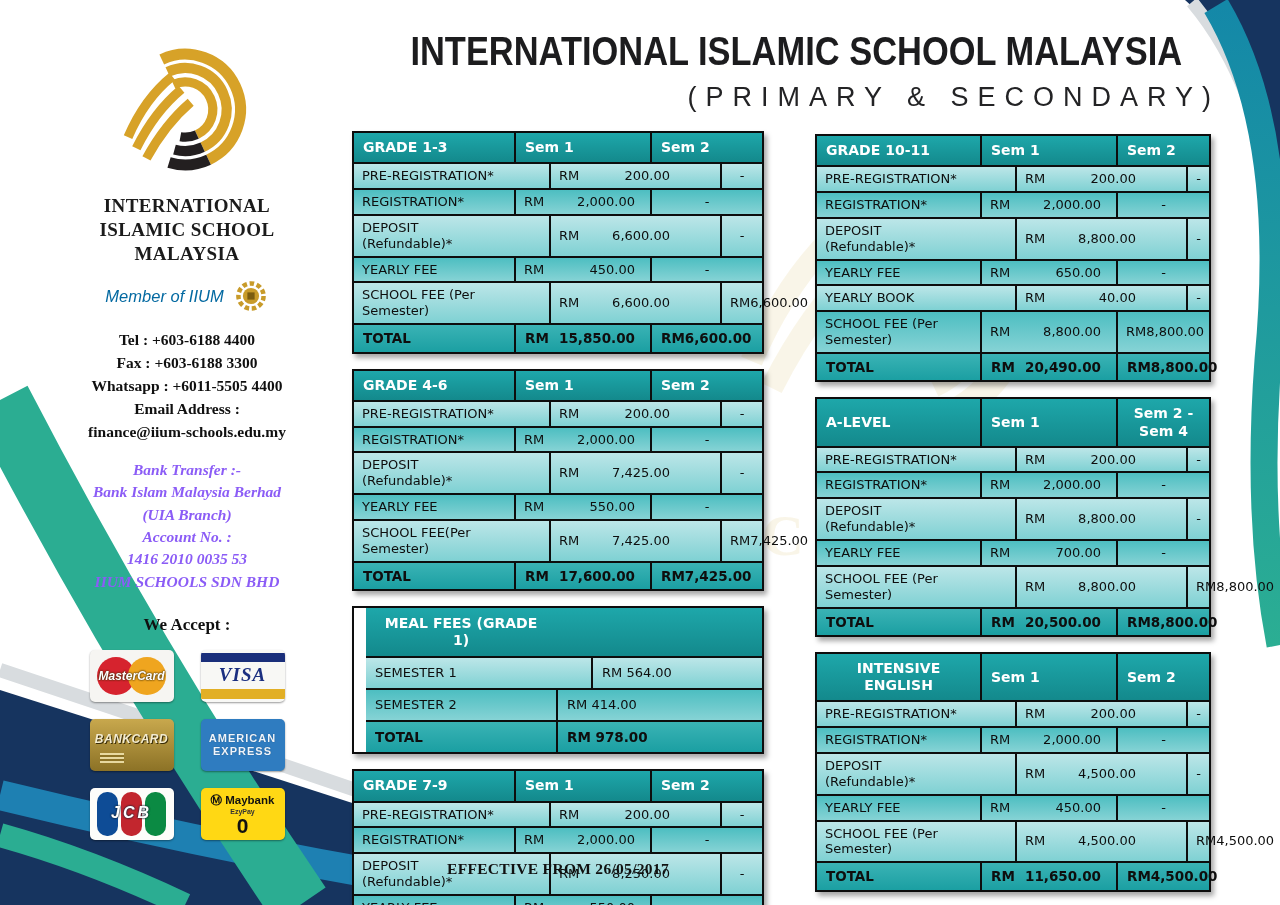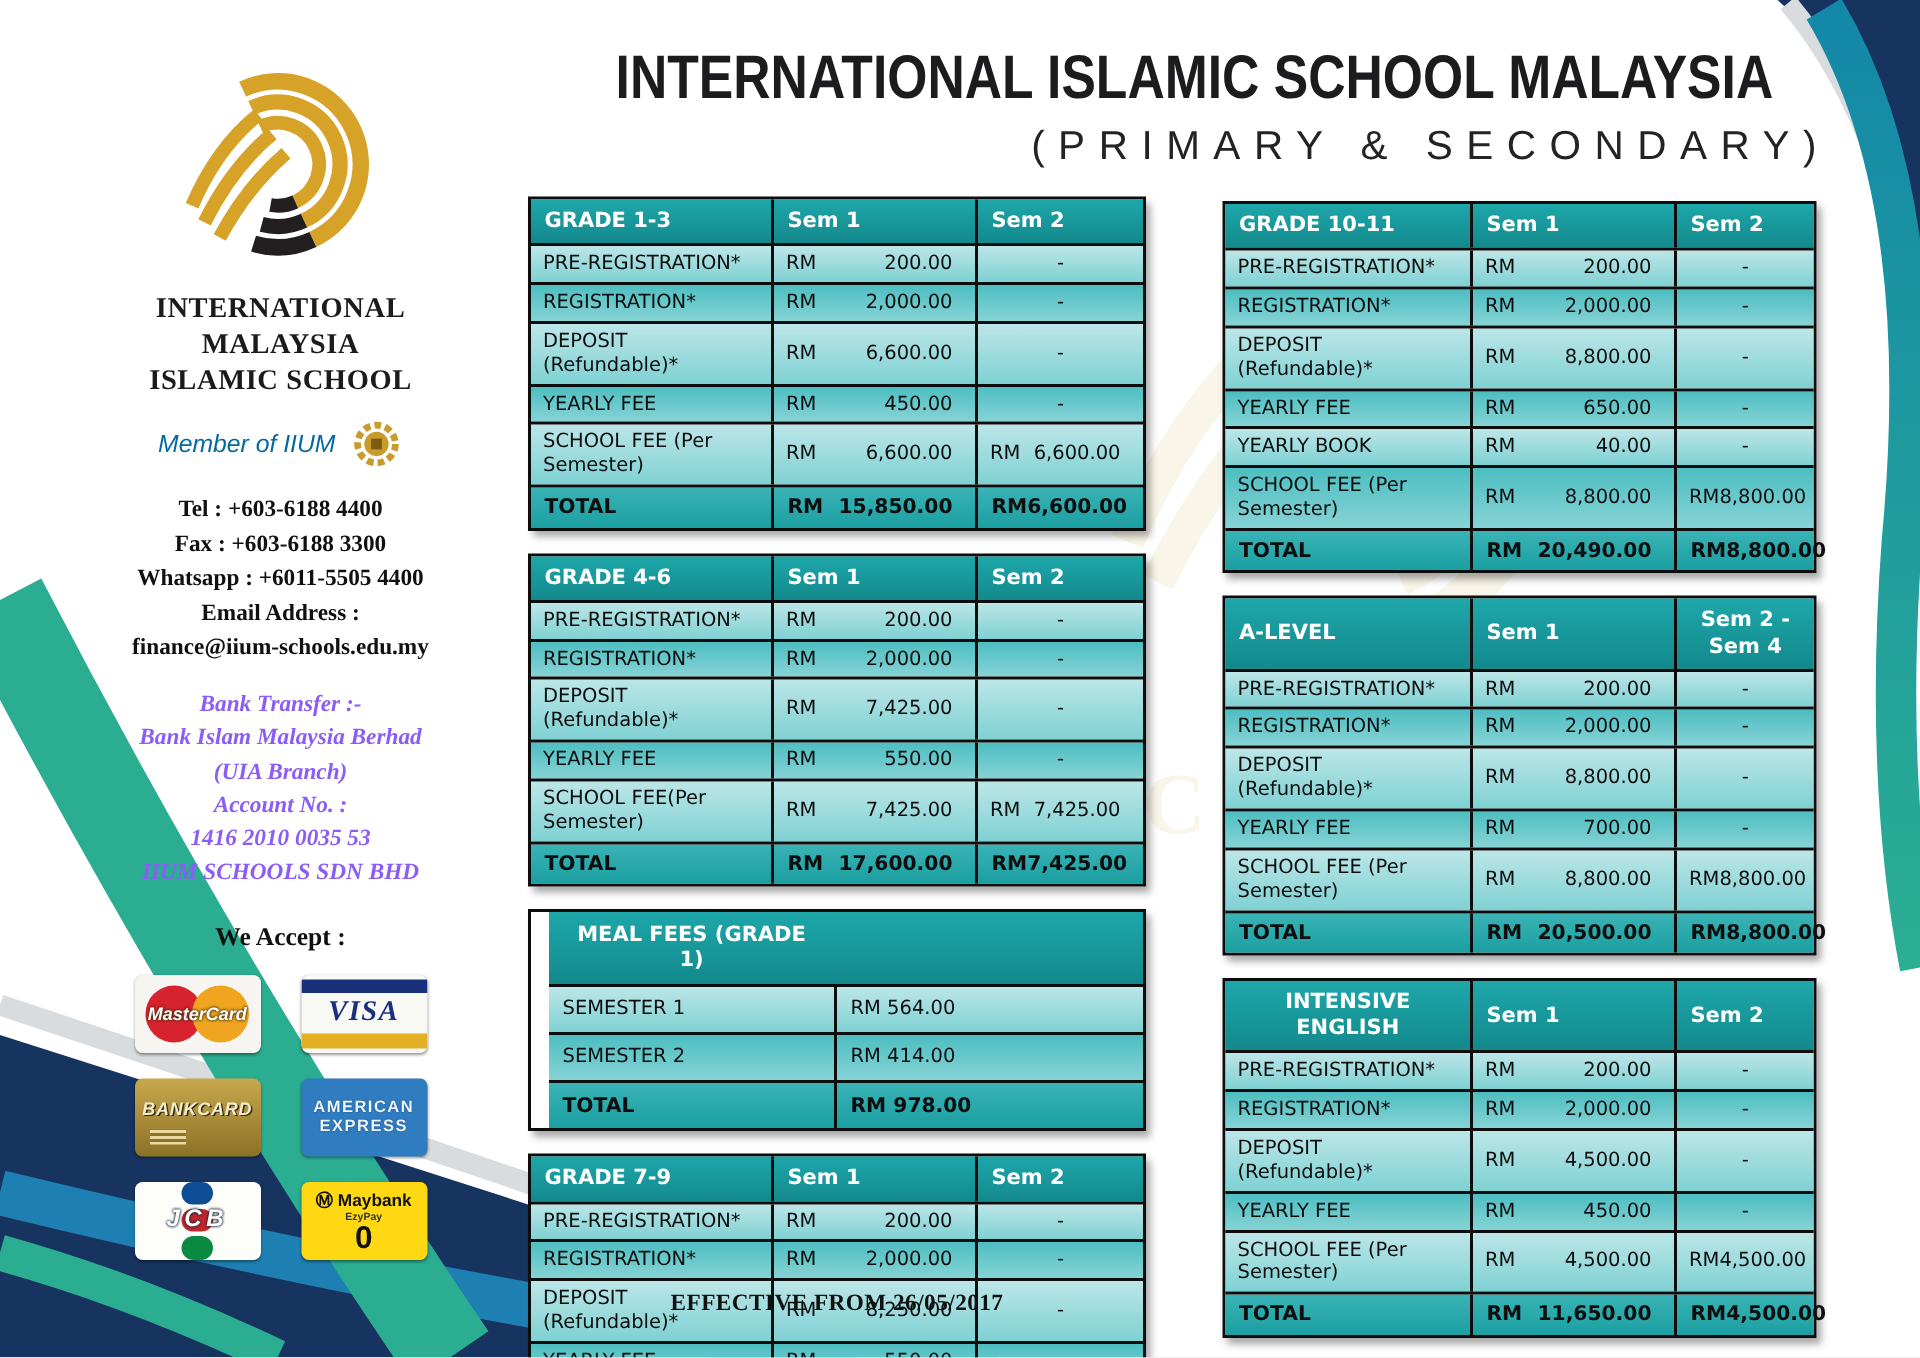--- a/index.html
+++ b/index.html
@@ -48,21 +48,21 @@
   .card.bankcard{background:linear-gradient(#c8a84d,#8c7226);}
   .bc-label{position:absolute;top:13px;left:0;right:0;text-align:center;
             font:italic 700 12px "Liberation Sans",sans-serif;color:#f3ebd0;
             text-shadow:1px 1px 0 #3a2d08;letter-spacing:.5px;}
   .bc-stripes{left:10px;bottom:8px;width:24px;height:10px;
               background:repeating-linear-gradient(#e8d9a0 0 2px,#8c7226 2px 4px);}
   .card.amex{background:#2f7cc0;}
   .amex-lines{position:absolute;top:13px;left:0;right:0;text-align:center;}
   .amex-line{font:700 11px "Liberation Sans",sans-serif;color:#eef4fb;letter-spacing:1px;line-height:1.2;
              text-shadow:0 0 1px #14456f;}
-  .card.jcb{background:#fdfdfa;display:flex;align-items:center;justify-content:center;gap:3px;flex-direction:column;}
+  .card.jcb{background:#fdfdfa;display:flex;align-items:center;justify-content:center;gap:3px;}
   .jcb-s{position:static !important;width:21px;height:44px;border-radius:10px;}
   .jcb-s.s1{background:#0e4c96;} .jcb-s.s2{background:#c2262e;} .jcb-s.s3{background:#0b8a43;}
   .jcb-label{position:absolute;top:16px;left:0;right:0;text-align:center;
              font:italic 700 16px "Liberation Sans",sans-serif;color:#fff;
              text-shadow:0 0 2px #123,0 0 2px #123;letter-spacing:3px;}
   .card.maybank{background:#ffd814;text-align:center;}
   .mb-top{font:700 11.5px "Liberation Sans",sans-serif;color:#111;margin-top:5px;}
   .mb-sub{font:700 7px "Liberation Sans",sans-serif;color:#333;}
   .mb-zero{font:700 21px "Liberation Sans",sans-serif;color:#111;line-height:1;}
 
@@ -73,21 +73,21 @@
   .fee-table{border:2px solid #0d0d0d;box-shadow:3px 4px 5px rgba(0,0,0,.35);background:#fff;margin-bottom:15px;}
   .t-row{display:grid;grid-template-columns:160px 136px 1fr;border-top:2px solid #0d0d0d;}
   #col-right .t-row{grid-template-columns:163px 136px 1fr;}
   .t-row:first-child{border-top:none;}
   .t-row.s{grid-template-columns:190px 1fr !important;margin-left:12px;}
   .c{padding:4px 8px;font-size:13px;color:#0e0e0e;border-left:2px solid #0d0d0d;
      display:flex;align-items:center;line-height:1.22;}
   .c:first-child{border-left:none;}
   .t-head{background:linear-gradient(#1ea7aa,#13898c);}
   .t-head .c{color:#fff;font-weight:700;font-size:14px;padding:6px 9px;text-align:center;}
-  .row-a{background:linear-gradient(#bce6e8,#7fd1d3);}
+  .row-a{background:linear-gradient(#bce6e8,#7fd1d3);gap:35px;}
   .row-b{background:linear-gradient(#4dbec1,#86d3d5);}
   .money{justify-content:space-between;padding-right:15px;}
   .dash{justify-content:center;}
   .t-total{background:linear-gradient(#3ab3b5,#1b9fa2);}
   .t-total .c{font-weight:700;font-size:13.5px;padding:5px 9px;}
   .t-total .money{padding-right:15px;}
   .simple .c{padding:7px 9px;}
   .val{padding-left:11px;}
 
   .effective{position:absolute;left:352px;top:860px;width:412px;text-align:center;z-index:2;
@@ -147,22 +147,22 @@
           <path d="M65.3,54.8 A30,30 0 1 1 90.7,109.2" stroke="#d7a228" stroke-width="10"></path>
           <path d="M90.7,109.2 A30,30 0 0 1 72.8,111.5" stroke="#231f20" stroke-width="10"></path>
           <path d="M16,112 Q34,70 64,46" stroke="#d7a228" stroke-width="10"></path>
           <path d="M25,124 Q45,84 74,60" stroke="#d7a228" stroke-width="10"></path>
           <path d="M36,135 Q56,98 84,74" stroke="#d7a228" stroke-width="10"></path>
         </g>
       </svg>
     </div>
     <div class="school-name" id="school-name">
         <div class="sn-line">INTERNATIONAL</div>
+        <div class="sn-line">ISLAMIC SCHOOL</div>
         <div class="sn-line">MALAYSIA</div>
-        <div class="sn-line">ISLAMIC SCHOOL</div>
       </div>
     <div class="member-row">
       <span class="member">Member of IIUM</span>
       <span class="seal">
         <svg viewBox="0 0 40 40">
           <circle cx="20" cy="20" r="14" fill="none" stroke="#c89b2a" stroke-width="5" stroke-dasharray="5 3"></circle>
           <circle cx="20" cy="20" r="9" fill="#c89b2a"></circle>
           <rect x="16" y="16" width="8" height="8" fill="#7a5c10"></rect>
         </svg>
       </span>

